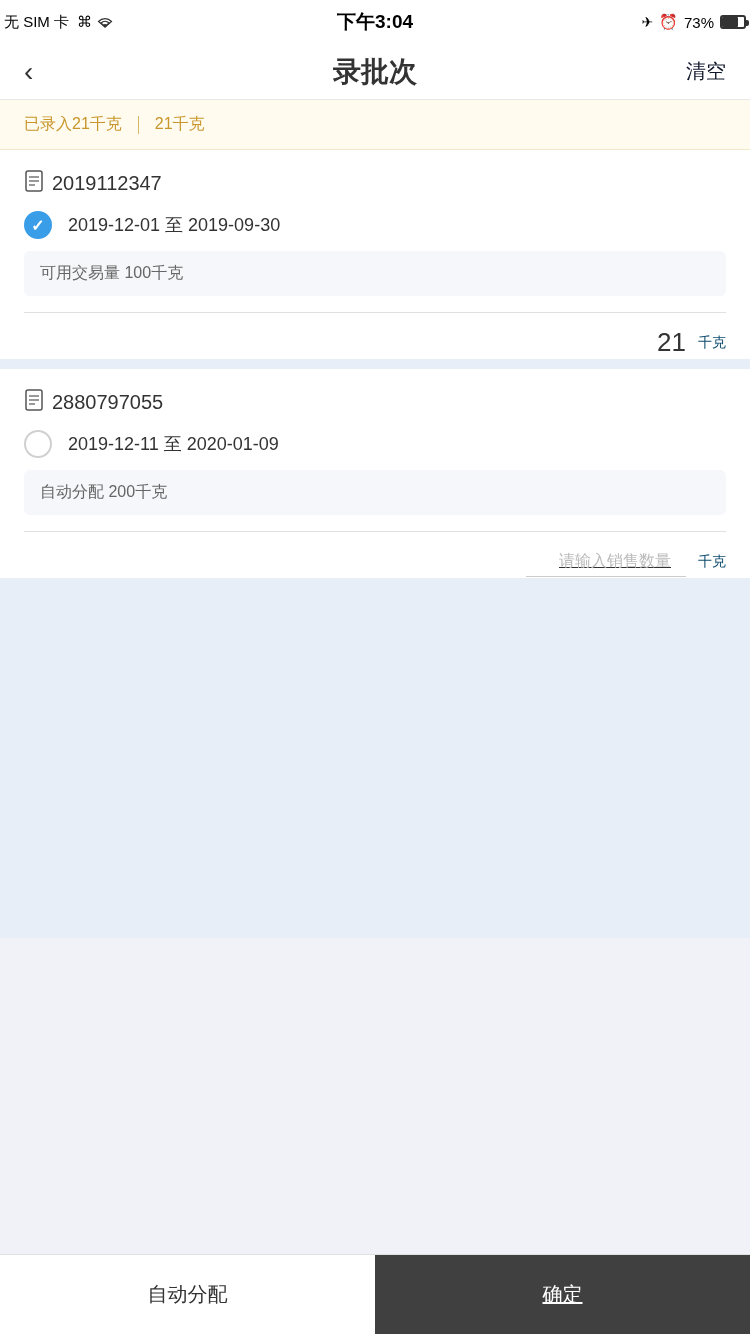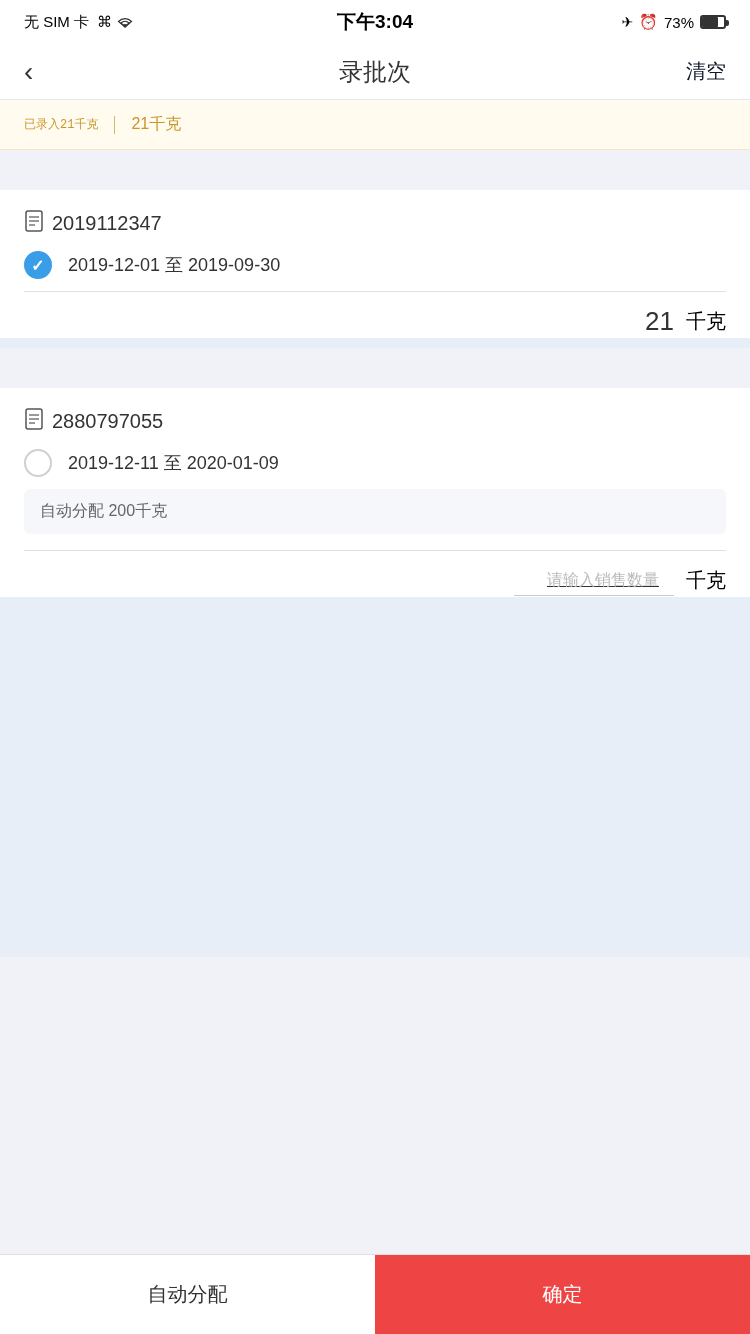--- a/index.html
+++ b/index.html
@@ -12,21 +12,21 @@
       overflow-x: hidden;
     }
 
     
     .status-bar {
       background: #fff;
       height: 44px;
       display: flex;
       align-items: center;
       justify-content: space-between;
-      padding: 0 24px;
+      padding: 0 4px;
       font-size: 15px;
       font-weight: 500;
     }
     .status-left {
       display: flex;
       align-items: center;
       gap: 8px;
       font-size: 15px;
     }
     .status-center {
@@ -54,22 +54,22 @@
       border-bottom: 1px solid #e8e8e8;
       position: relative;
     }
     .nav-back {
       font-size: 28px;
       color: #333;
       cursor: pointer;
       line-height: 1;
     }
     .nav-title {
-      font-size: 24px;
-      font-weight: 400;
+      font-size: 28px;
+      font-weight: 700;
       color: #333;
       position: absolute;
       left: 50%;
       transform: translateX(-50%);
     }
     .nav-action {
       font-size: 20px;
       color: #0f172a;
       cursor: pointer;
     }
@@ -77,23 +77,22 @@
     
     .summary-banner {
       background: #fffbef;
       padding: 14px 24px;
       display: flex;
       align-items: center;
       gap: 16px;
       border-bottom: 1px solid #f0e8c8;
     }
     .summary-label {
-      font-size: 12px;
+      font-size: 16px;
       color: #c8962a;
-      font-family: Liberation Mono, monospace;
     }
     .summary-divider {
       width: 1px;
       height: 18px;
       background: #d4b866;
     }
     .summary-value {
       font-size: 16px;
       color: #c8962a;
       font-weight: 500;
@@ -102,21 +101,20 @@
     
     .batch-card {
       background: #fff;
       margin-bottom: 0;
     }
     .batch-header {
       padding: 20px 24px 10px 24px;
       display: flex;
       align-items: center;
       gap: 8px;
-      margin-top: 40px;
     }
     .batch-icon {
       font-size: 18px;
       color: #555;
     }
     .batch-number {
       font-size: 20px;
       color: #333;
       font-weight: 500;
     }
@@ -178,22 +176,22 @@
       background: transparent;
       border-bottom: 1px solid #ccc;
       padding-bottom: 4px;
       text-decoration: underline;
     }
     .qty-input::placeholder {
       color: #bbb;
       font-size: 16px;
     }
     .qty-unit {
-      font-size: 20px;
-      color: #000000;
+      font-size: 14px;
+      color: #0c4a6e;
       font-weight: 400;
     }
     .qty-value-display {
       font-size: 26px;
       color: #333;
       font-weight: 400;
     }
 
     
     .section-divider {
@@ -237,24 +235,25 @@
       border: none;
       outline: none;
     }
     .bottom-btn-confirm {
       flex: 1;
       display: flex;
       align-items: center;
       justify-content: center;
       font-size: 20px;
       color: #fff;
-      background: #ef4444;
+      background: #404040;
       cursor: pointer;
       border: none;
       outline: none;
+      text-decoration: underline;
     }
   </style>
 </head>
 <body>
 
 <div class="status-bar">
   <div class="status-left">
     <span>无 SIM 卡</span>
     <span>⌘
       <svg width="18" height="14" viewBox="0 0 18 14" style="vertical-align:middle;">
@@ -297,20 +296,21 @@
         <line x1="5" y1="11" x2="15" y2="11" stroke="#555" stroke-width="1.2"></line>
         <line x1="5" y1="15" x2="11" y2="15" stroke="#555" stroke-width="1.2"></line>
       </svg>
     </span>
     <span class="batch-number">2019112347</span>
   </div>
   <div class="batch-date-row">
     <div class="batch-checkbox checked"></div>
     <span class="batch-date">2019-12-01 至 2019-09-30</span>
   </div>
+  <div class="available-qty-box">可用交易量 100千克</div>
   <div class="section-divider"></div>
   <div class="qty-input-row">
     <span class="qty-value-display">21</span>
     <span class="qty-unit"> 千克</span>
   </div>
 </div>
 
 <div class="blue-divider"></div>
 
 <div class="batch-card">

